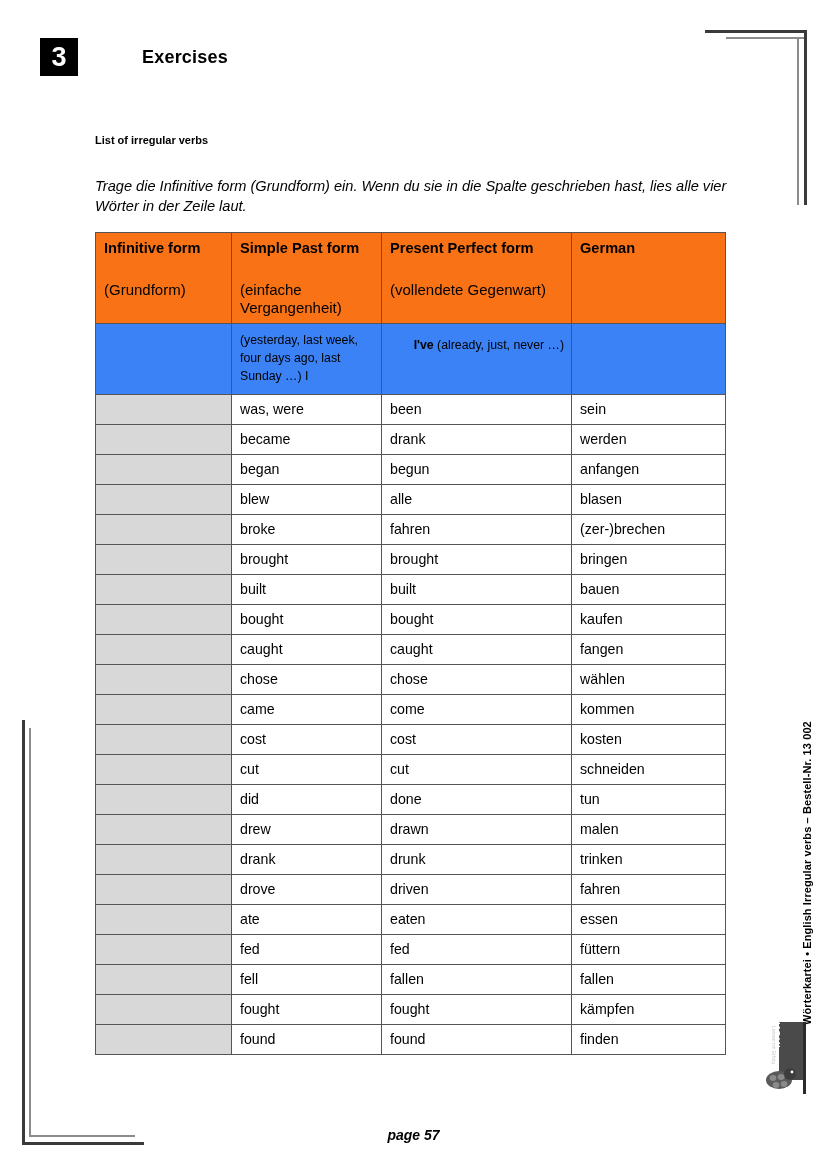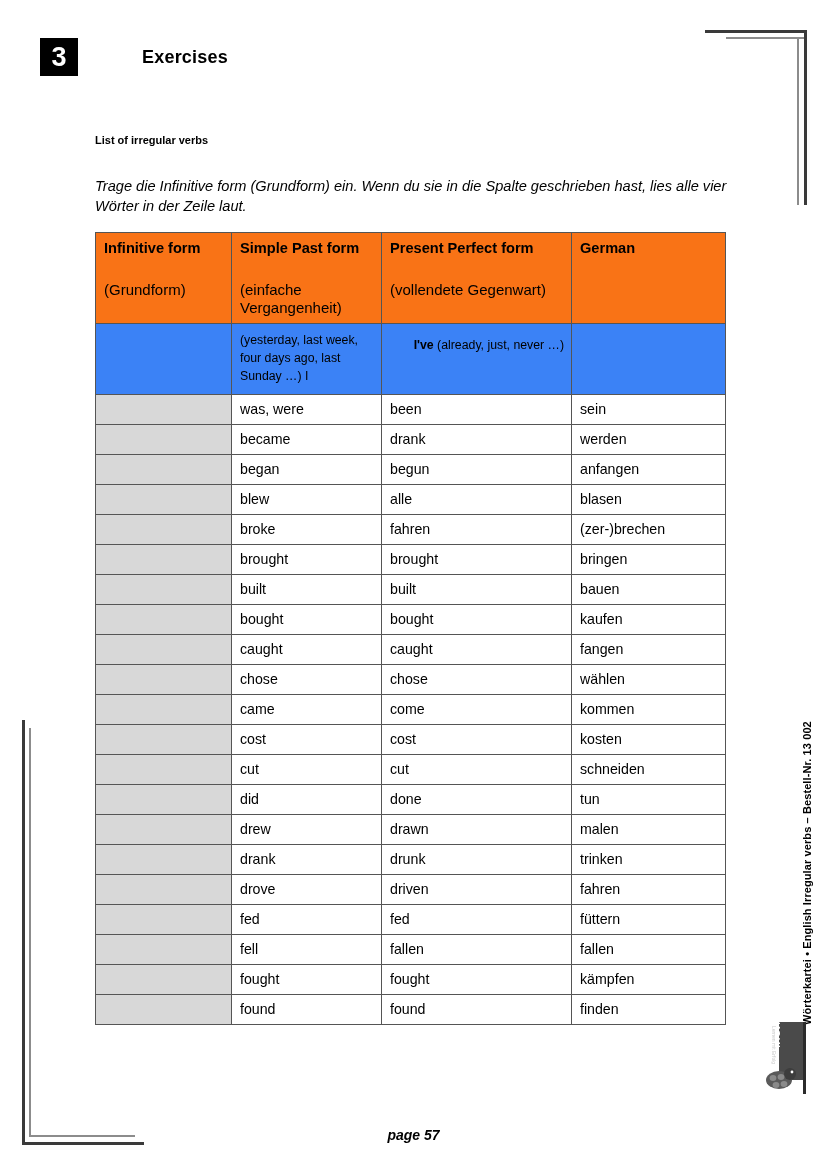--- a/index.html
+++ b/index.html
@@ -410,20 +410,26 @@
         <td>trinken</td>
       </tr>
       <tr>
         <td class="cell-blank"></td>
         <td>drove</td>
         <td>driven</td>
         <td>fahren</td>
       </tr>
       <tr>
         <td class="cell-blank"></td>
+        <td>ate</td>
+        <td>eaten</td>
+        <td>essen</td>
+      </tr>
+      <tr>
+        <td class="cell-blank"></td>
         <td>fed</td>
         <td>fed</td>
         <td>füttern</td>
       </tr>
       <tr>
         <td class="cell-blank"></td>
         <td>fell</td>
         <td>fallen</td>
         <td>fallen</td>
       </tr>

